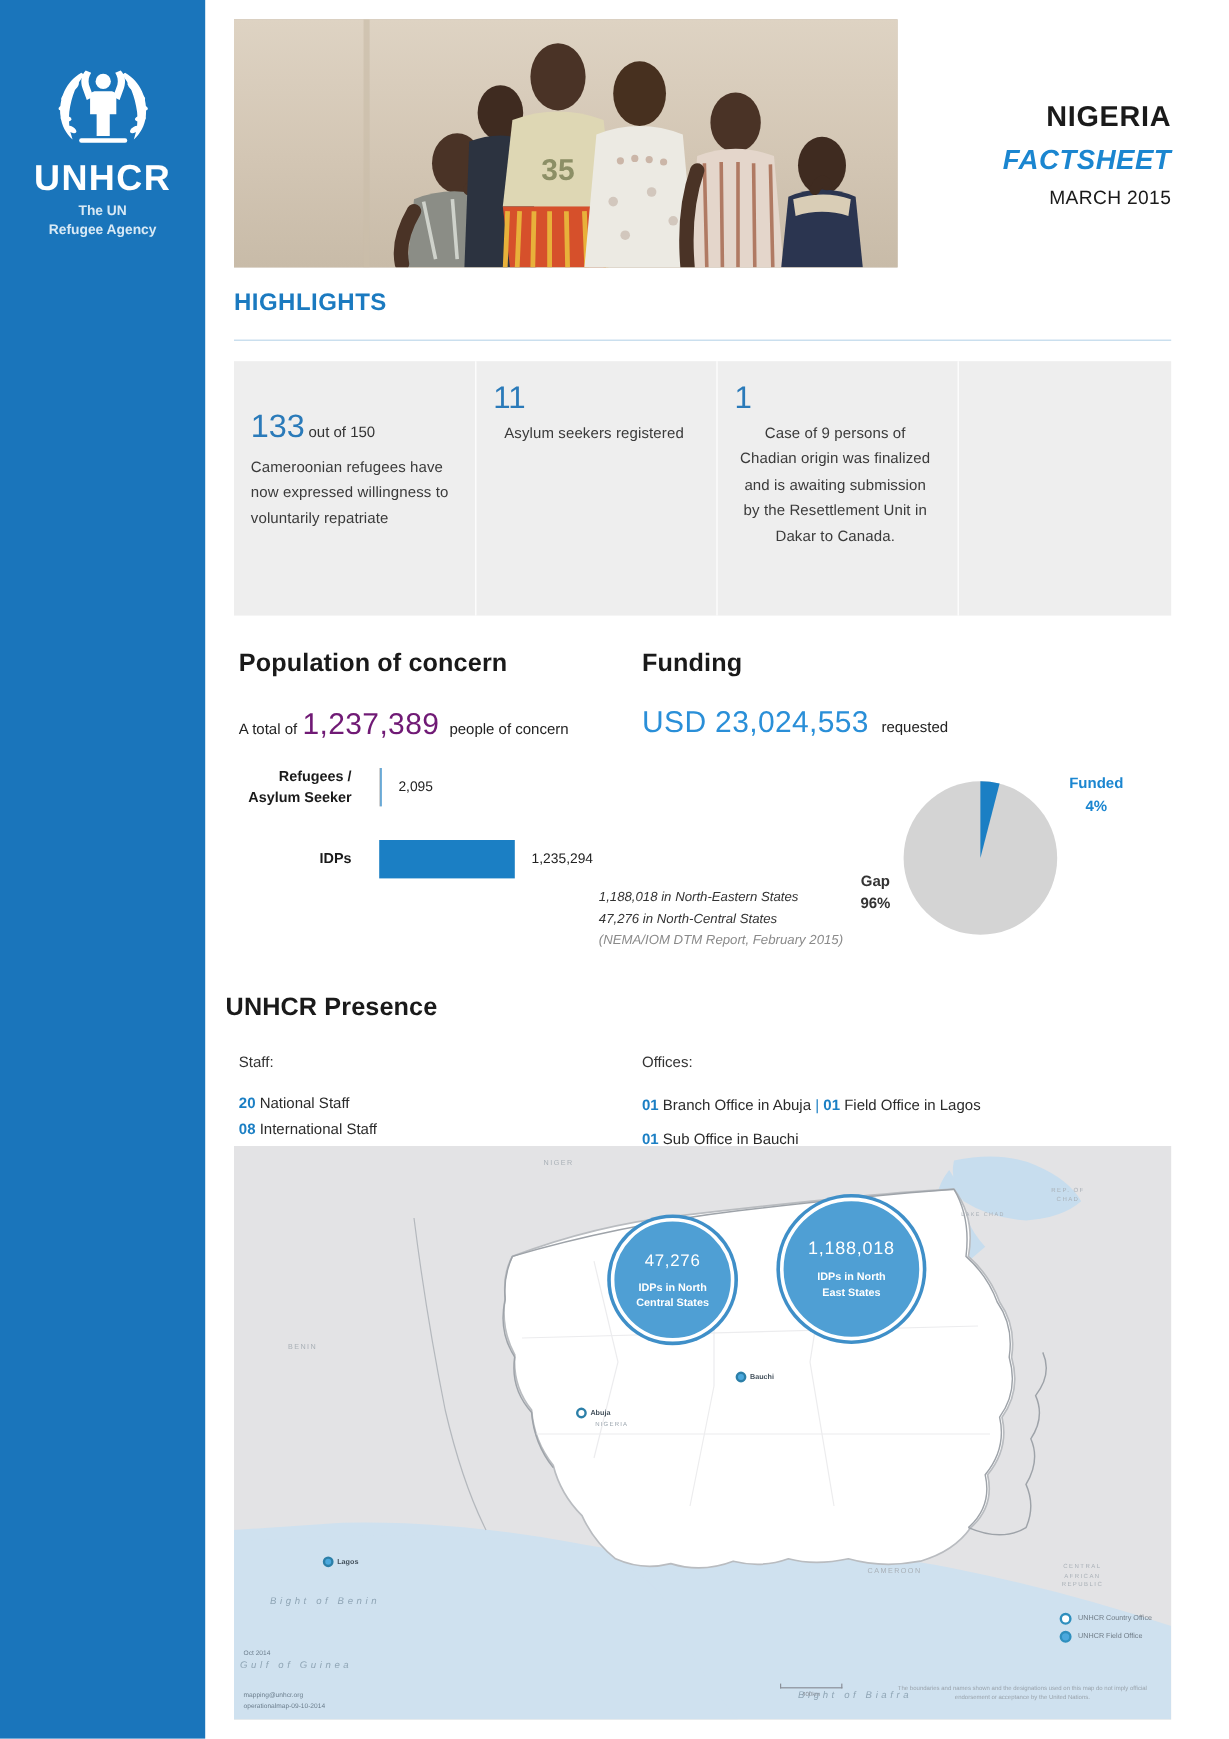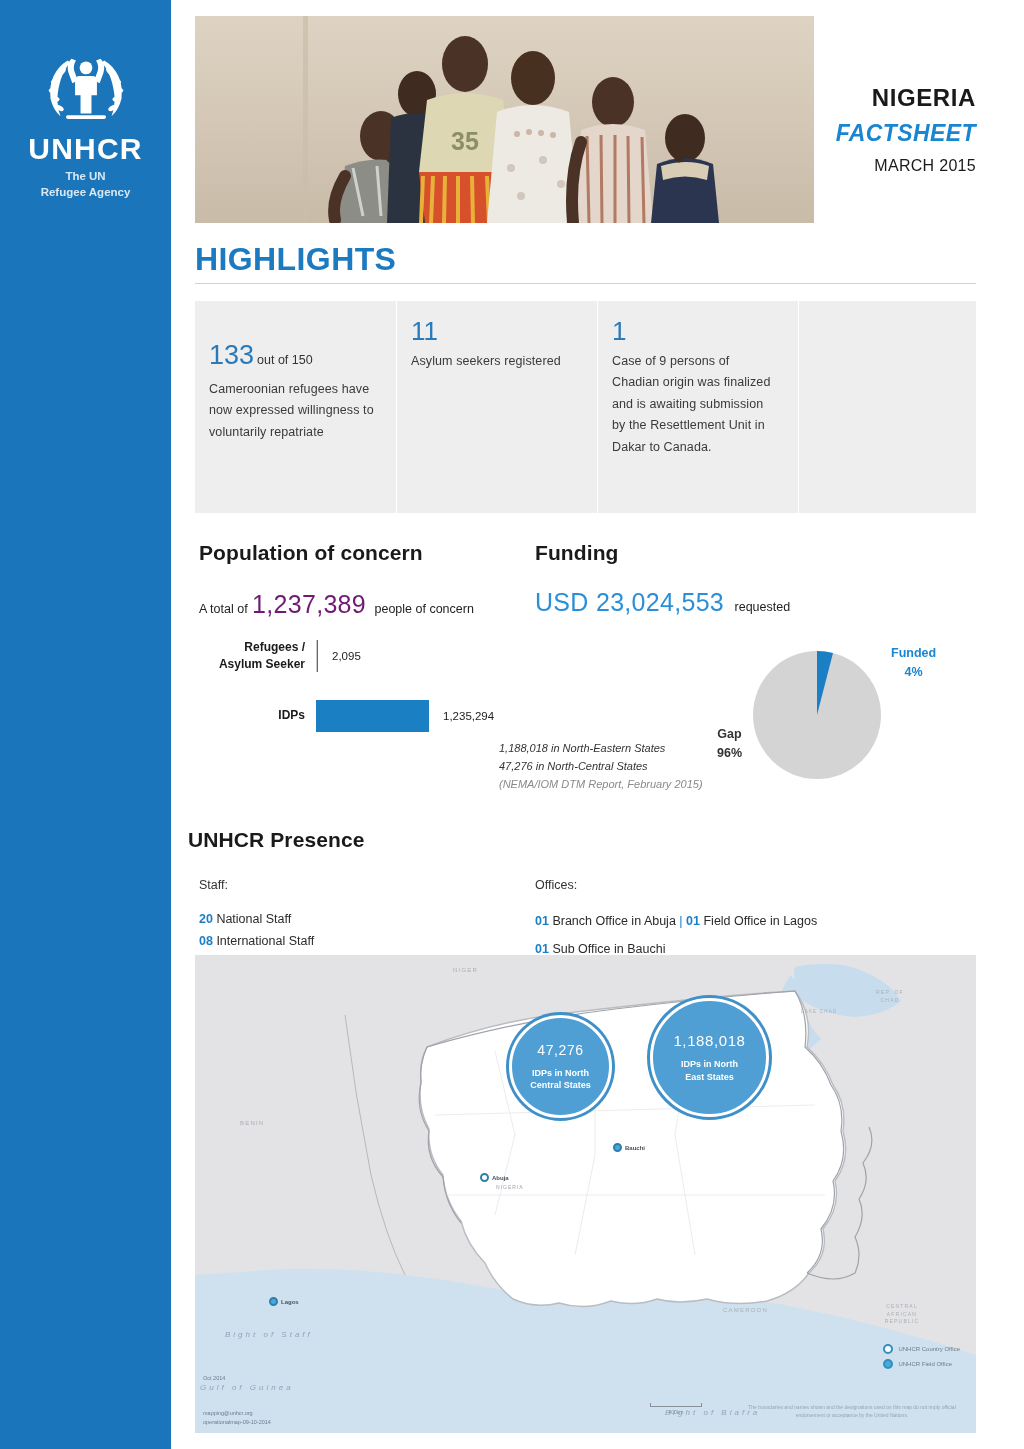--- a/index.html
+++ b/index.html
@@ -28,36 +28,36 @@
   .logo-sub {
     color: #d8e9f5; font-size: 11.5px; font-weight: bold;
     line-height: 1.35; text-align: center; margin-top: 3px;
   }
 
   
   .content { position: absolute; left: 171px; top: 0; width: 853px; height: 1449px; }
 
   
   .hero-photo {
-    position: absolute; left: 24px; top: 16px; width: 619px; height: 207px;
+    position: absolute; left: 24px; top: 16px; width: 553px; height: 207px;
     background: #cdc2b2; overflow: hidden;
   }
   .hero-photo svg { display: block; }
 
   .doc-titles {
     position: absolute; right: 48px; top: 84px; width: 300px; text-align: right;
   }
   .t-country { font-size: 24px; font-weight: bold; color: #1a1a1a; letter-spacing: .6px; }
   .t-type { font-size: 23px; font-weight: bold; color: #1b86d0; letter-spacing: .4px; margin-top: 8px; font-style: italic; }
   .t-date { font-size: 16px; color: #1a1a1a; margin-top: 10px; letter-spacing: .3px; }
 
   
   .sec-title-blue {
     position: absolute; left: 24px; top: 241px;
-    font-size: 32px; font-weight: bold; color: #1b7ac0; letter-spacing: .4px;
+    font-size: 20px; font-weight: bold; color: #1b7ac0; letter-spacing: .4px;
   }
   .rule {
     position: absolute; left: 24px; top: 283px; width: 781px; height: 1px;
     background: #bdd7ea;
   }
 
   .hl-band {
     position: absolute; left: 24px; top: 301px; width: 781px; height: 212px;
     background: #eeeeee; display: flex;
   }
@@ -70,21 +70,21 @@
     font-size: 26px; color: #2a7ab9; font-weight: normal; line-height: 1.1;
     display: inline-block; vertical-align: baseline;
   }
   .hl-num-sub { font-size: 12.5px; color: #333; margin-left: 3px; }
   .hl-body {
     font-size: 12.5px; color: #3a3a3a; line-height: 1.72; margin-top: 8px;
     letter-spacing: .1px;
   }
   .hl-cell.c1 .hl-num { font-size: 27px; }
   .hl-cell.c1 { padding-top: 40px; }
-  .hl-cell.c2 .hl-body, .hl-cell.c3 .hl-body { margin-top: 5px; }
+  .hl-cell.c2 .hl-body, .hl-cell.c3 .hl-body { margin-top: 5px; text-align: center; }
 
   
   .h2 {
     position: absolute; font-size: 21px; font-weight: bold; color: #1a1a1a;
     letter-spacing: .1px;
   }
   .h2.pop { left: 28px; top: 541px; }
   .h2.fund { left: 364px; top: 541px; }
   .h2.presence { left: 17px; top: 828px; }
 
@@ -95,21 +95,21 @@
 
   .fund-line { position: absolute; left: 364px; top: 588px; white-space: nowrap; }
   .fund-big { font-size: 25px; color: #2a8fd8; letter-spacing: .3px; }
   .fund-post { font-size: 12.5px; color: #222; margin-left: 6px; }
 
   
   .bars { position: absolute; left: 28px; top: 634px; width: 400px; }
   .bar-row { display: flex; align-items: center; height: 44px; }
   .bar-label {
     width: 117px; text-align: right; font-size: 12px; font-weight: bold;
-    color: #1a1a1a; line-height: 1.45; padding-right: 11px;
+    color: #1a1a1a; line-height: 1.45; padding-right: 23px;
   }
   .bar-track { position: relative; height: 32px; display: flex; align-items: center; }
   .bar-axis { width: 1px; height: 32px; background: #c9c9c9; }
   .bar-fill { height: 32px; background: #1b7fc4; }
   .bar-val { font-size: 11.5px; color: #222; margin-left: 14px; white-space: nowrap; }
   .bar-notes {
     position: absolute; left: 328px; top: 740px; width: 330px;
     font-size: 11px; font-style: italic; line-height: 1.62;
   }
   .bar-notes .n1, .bar-notes .n2 { color: #333; }
@@ -434,21 +434,21 @@
         <path d="M150 60 Q160 140 176 220 Q190 280 210 320" stroke="#b4b8bd" stroke-width="1" fill="none"></path>
       </svg>
 
       <div class="geolabel" style="left:258px; top:12px; font-size:6px;">NIGER</div>
       <div class="geolabel" style="left:45px; top:165px; font-size:6px;">BENIN</div>
       <div class="geolabel" style="left:528px; top:352px; font-size:6px;">CAMEROON</div>
       <div class="geolabel" style="left:680px; top:348px; font-size:5px; width:54px; line-height:1.5; text-align:center;">CENTRAL AFRICAN REPUBLIC</div>
       <div class="geolabel" style="left:672px; top:34px; font-size:5px; width:46px; line-height:1.5; text-align:center;">REP. OF CHAD</div>
       <div class="geolabel" style="left:606px; top:54px; font-size:4.5px;">LAKE CHAD</div>
 
-      <div class="sealabel" style="left:30px; top:375px;">Bight of Staff</div>
+      <div class="sealabel" style="left:30px; top:375px;">Bight of Benin</div>
       <div class="sealabel" style="left:5px; top:428px;">Gulf of Guinea</div>
       <div class="sealabel" style="left:470px; top:453px;">Bight of Biafra</div>
 
       <div class="bubble nc">
         <div class="b-num">47,276</div>
         <div class="b-txt">
           <span>IDPs in North</span><br>
           <span>Central States</span>
         </div>
       </div>

